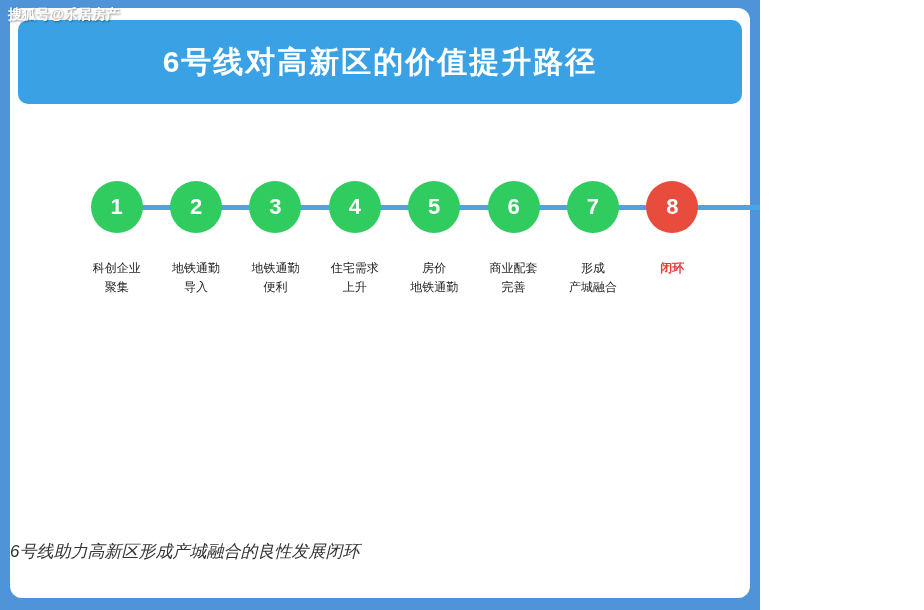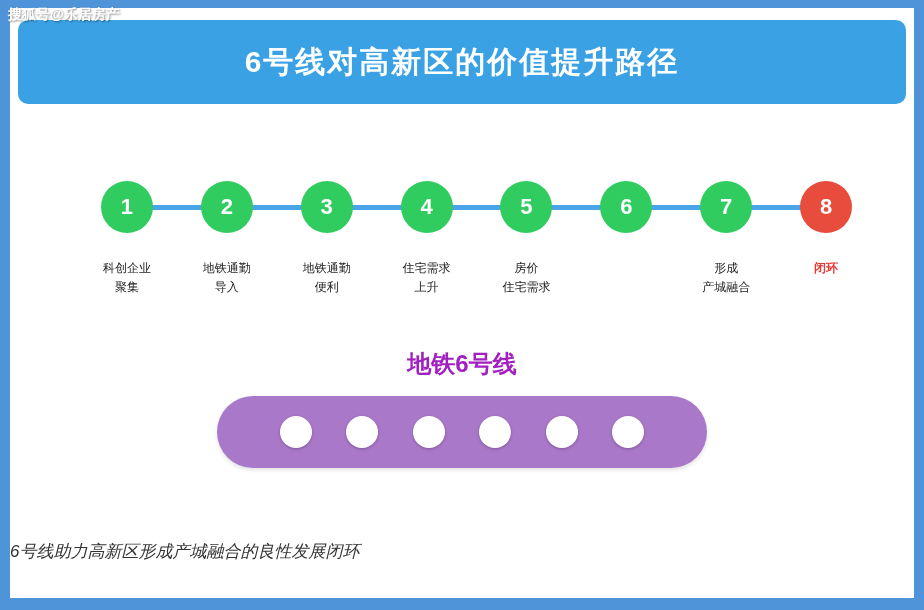--- a/index.html
+++ b/index.html
@@ -1,27 +1,27 @@
 <!DOCTYPE html>
 <html style="--frame-blue: #4f94d8; --header-blue: #3aa2e4; --line-blue: #4aa5e8; --step-green: #30cc60; --step-red: #e74c3c; --capsule-purple: #a978c9; --metro-title-purple: #a020c0; --loop-text-red: #e53935;"><head>
 <meta charset="utf-8">
 <style>
   * { margin:0; padding:0; box-sizing:border-box; }
   html,body { width:924px; height:610px; }
   body { font-family:"Liberation Sans","DejaVu Sans",sans-serif; }
 
-  .frame { position:relative; width:924px; height:610px;
+  .frame { position:relative; width:760px; height:610px;
            background:var(--frame-blue,#4f94d8); overflow:hidden; }
 
   .watermark { position:absolute; top:6px; left:8px; color:#ffffff;
                font-size:14px; font-weight:bold; z-index:5;
                text-shadow:1px 1px 2px rgba(0,0,0,.45); }
 
   .card { position:absolute; left:10px; top:8px; right:10px; bottom:12px;
-          background:#ffffff; border-radius:0; }
+          background:#ffffff; border-radius:12px; }
 
   .header { position:absolute; left:8px; right:8px; top:12px; height:84px;
             background:var(--header-blue,#3aa2e4); border-radius:10px;
             display:flex; align-items:center; justify-content:center; }
   .title { color:#ffffff; font-size:30px; font-weight:bold; letter-spacing:2px; }
 
   .flow { position:absolute; top:173px; left:0; right:0; display:flex;
           justify-content:space-between; padding:0 38px 0 67px; }
   .connector { position:absolute; left:117px; width:699px; top:24px; height:5px;
                background:var(--line-blue,#4aa5e8); border-radius:3px; z-index:0; }
@@ -94,53 +94,44 @@
         </div>
         <div class="label">住宅需求
 上升</div>
       </div>
 
       <div class="step">
         <div class="circle">
           <span>5</span>
         </div>
         <div class="label">房价
-住宅需求</div>
+地铁通勤</div>
       </div>
 
       <div class="step">
         <div class="circle">
           <span>6</span>
         </div>
+        <div class="label">商业配套
+完善</div>
       </div>
 
       <div class="step">
         <div class="circle">
           <span>7</span>
         </div>
         <div class="label">形成
 产城融合</div>
       </div>
 
       <div class="step">
         <div class="circle red">
           <span>8</span>
         </div>
         <div class="label loop">闭环</div>
       </div>
     </div>
 
-    <div class="metro">
-      <div class="metro-title">地铁6号线</div>
-      <div class="capsule">
-          <span class="station"></span>
-          <span class="station"></span>
-          <span class="station"></span>
-          <span class="station"></span>
-          <span class="station"></span>
-          <span class="station"></span>
-        </div>
-    </div>
 
     <div class="caption">6号线助力高新区形成产城融合的良性发展闭环</div>
 
   </div>
 </div>
 
 </body></html>

